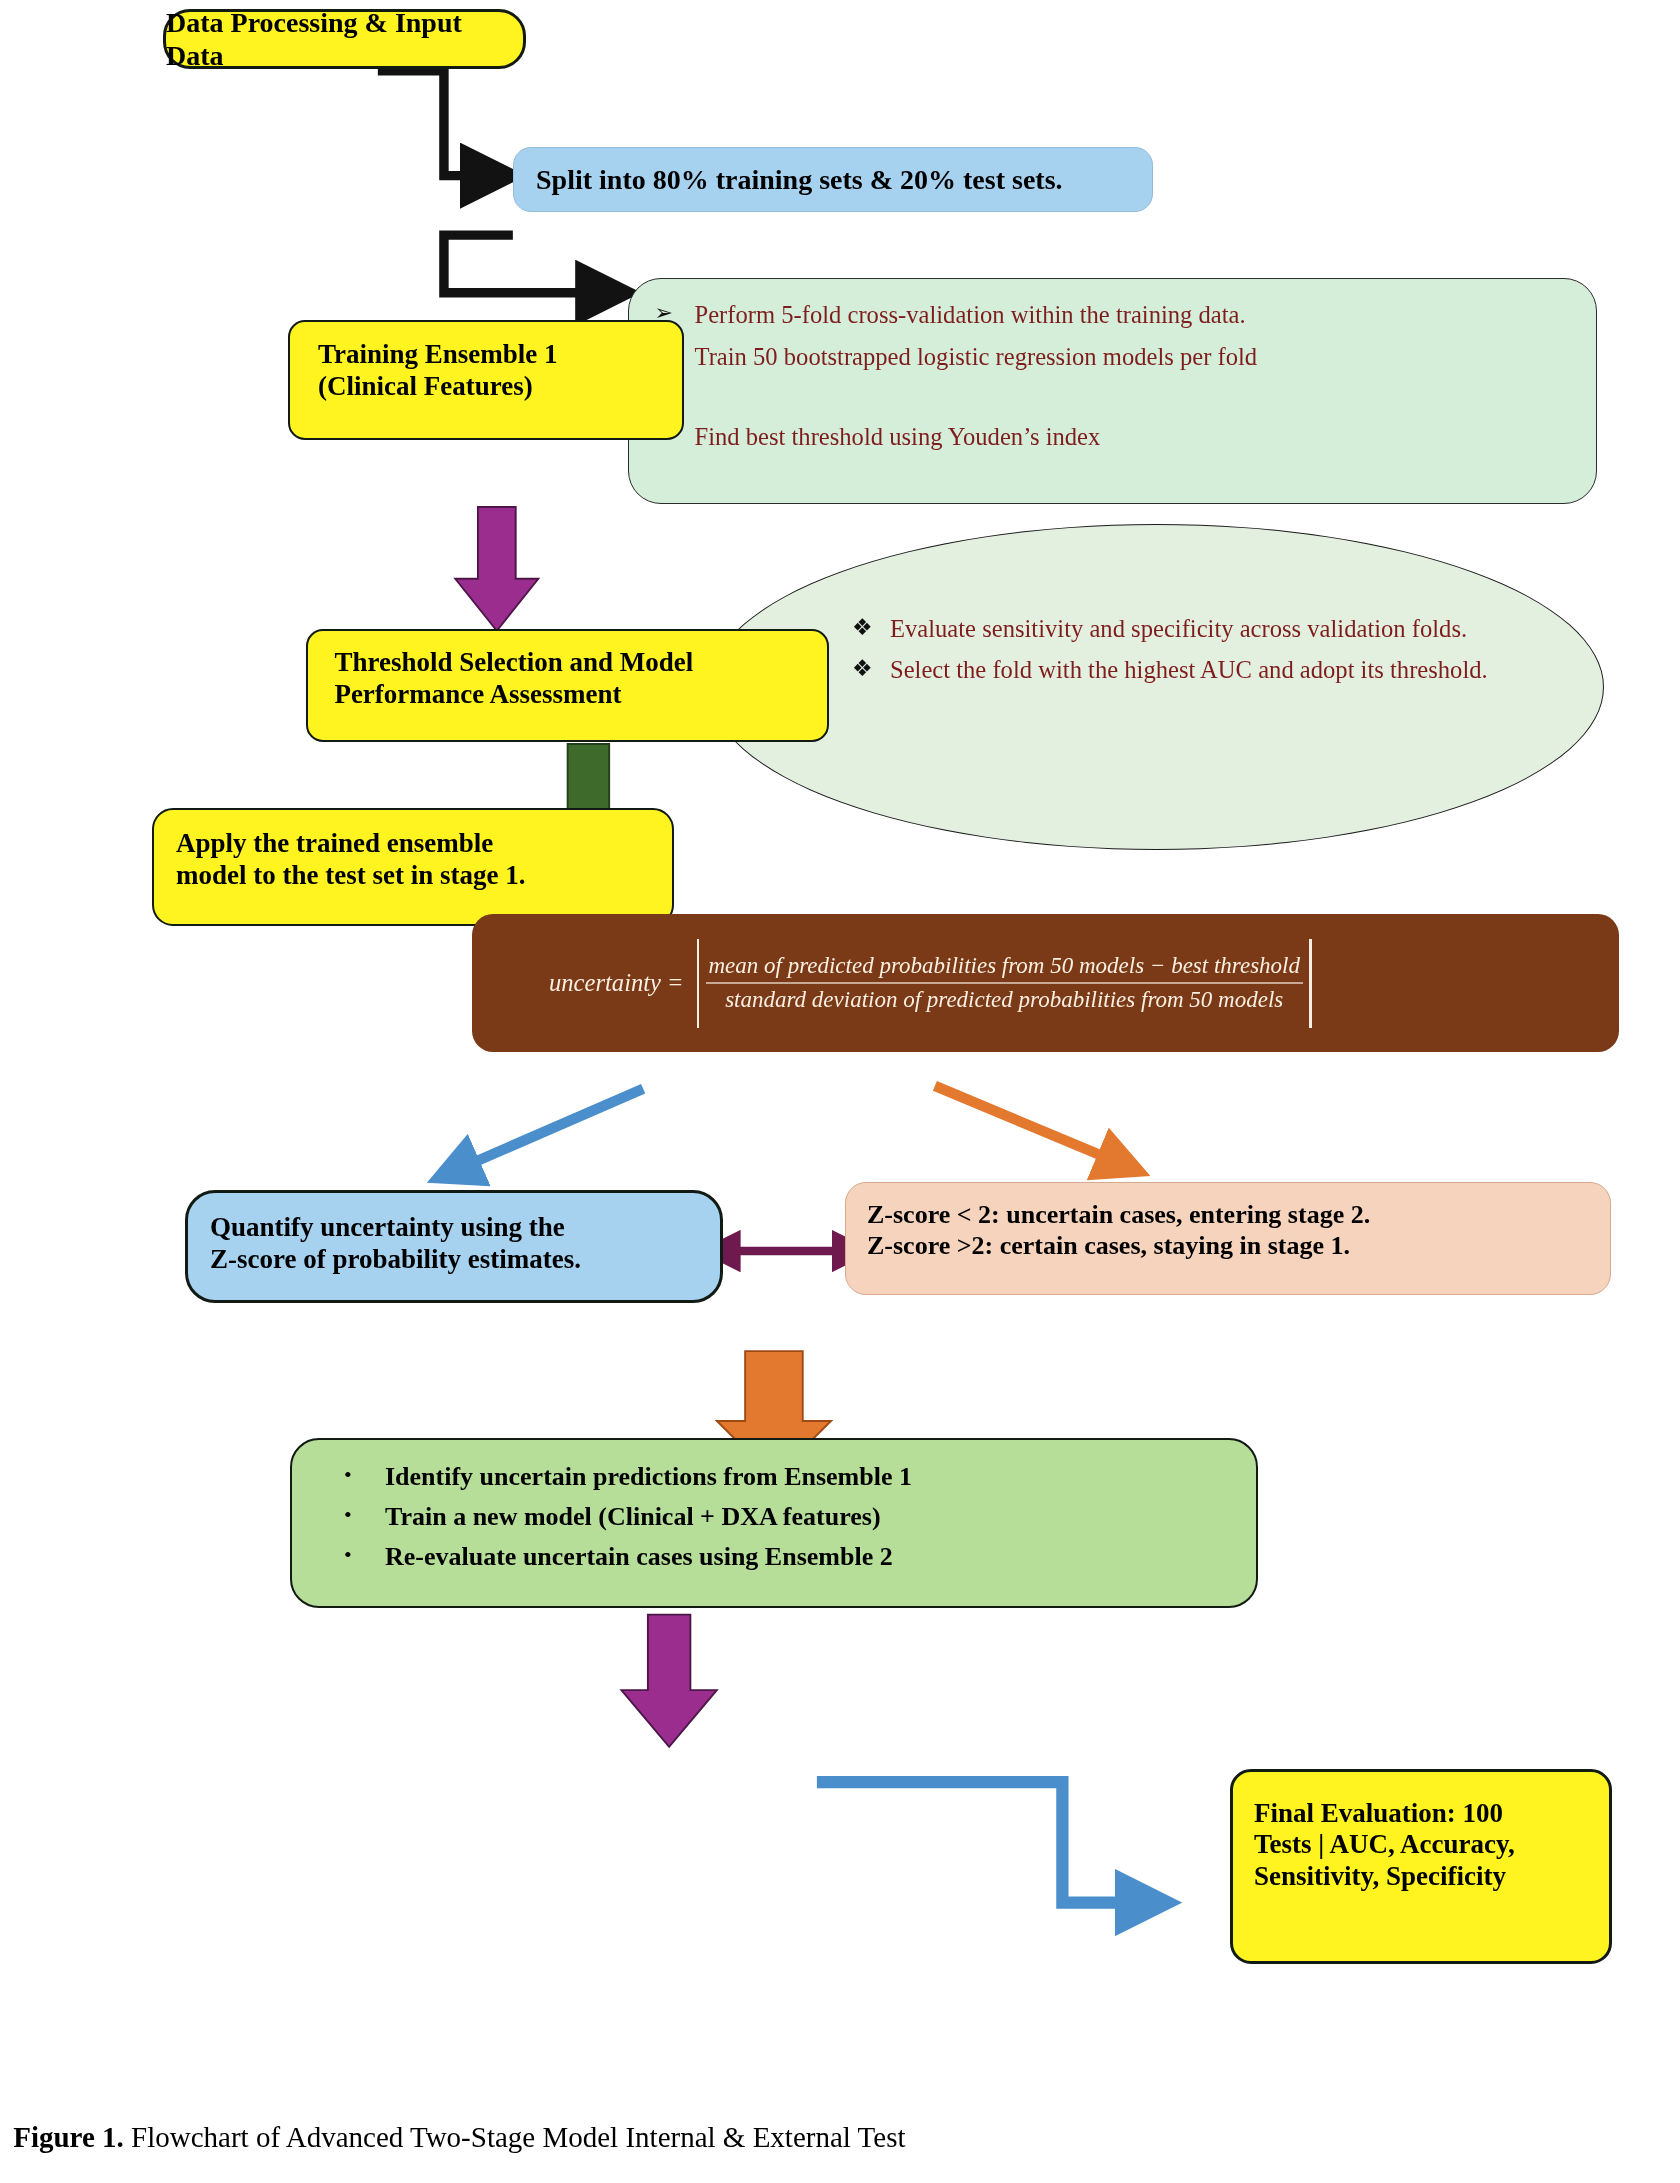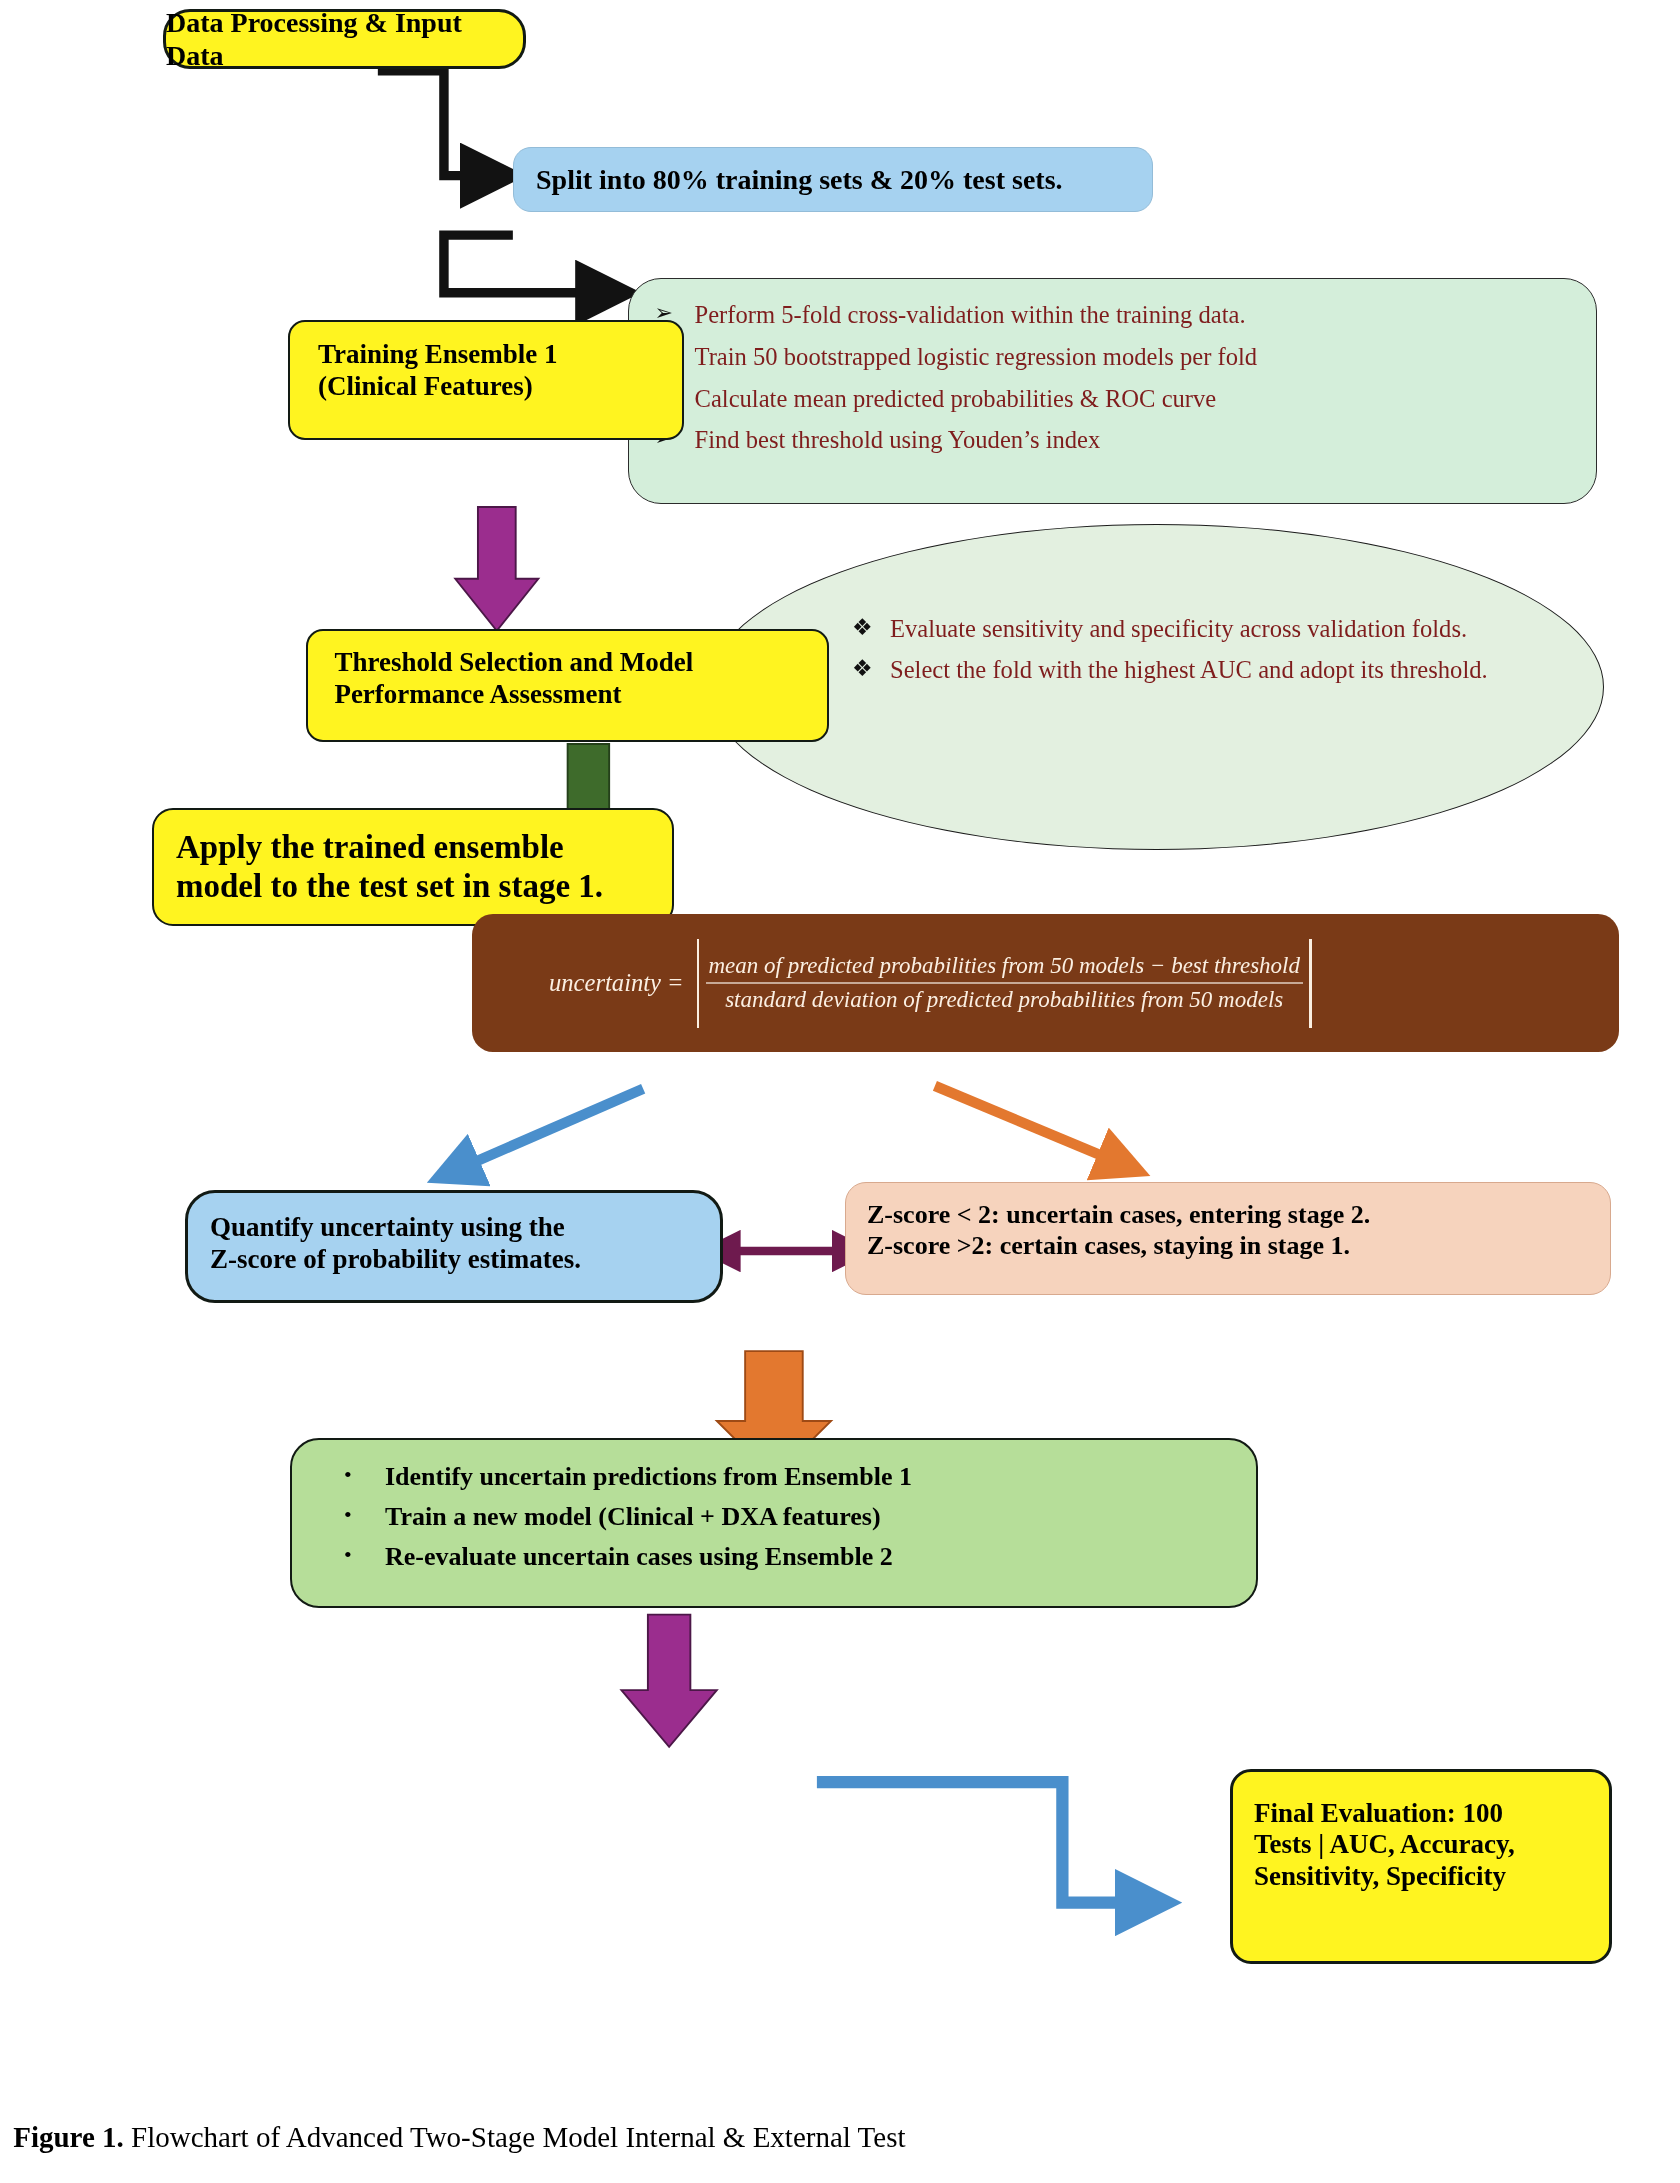--- a/index.html
+++ b/index.html
@@ -32,21 +32,21 @@
   #n-ellipse1{left:709px;top:524px;width:895px;height:326px;background:#E3F0E0;
               border-radius:50%;border:1.9px solid #1c1c1c;}
   #n-ellipse1 .inner{position:absolute;left:142px;top:89px;width:675px;}
 
   #n-thresh{left:306px;top:629px;width:523px;height:113px;background:#FFF420;
             border-radius:17px;border:2.8px solid #121a14;padding:16px 0 0 26.4px;}
   #n-thresh .t{font-size:27px;}
 
   #n-apply{left:152px;top:808px;width:522px;height:118px;background:#FFF420;
            border-radius:21px;border:2.8px solid #121a14;padding:18px 0 0 22px;}
-  #n-apply .t{font-size:33px;}
+  #n-apply .t{font-size:27px;}
 
   #n-formula{left:472px;top:914px;width:1147px;height:138px;background:#7A3A17;
              border-radius:21px;display:flex;align-items:center;}
 
   .fml{display:flex;align-items:center;color:#FBEFE2;
        font-family:"Liberation Serif","DejaVu Serif",serif;font-style:italic;
        padding-left:77px;}
   .fml .lhs{font-size:24.6px;white-space:nowrap;}
   .fml .eq{font-size:24.6px;padding:0 7.6px;font-style:normal;}
   .fml .bar{width:2.4px;height:89px;background:#FBEFE2;margin:0 6.6px;}
@@ -171,21 +171,20 @@
       <li>
         <span class="mk">➢</span>
         <span class="bt txtreg">Perform 5-fold cross-validation within the training data.</span>
       </li>
       <li>
         <span class="mk">➢</span>
         <span class="bt txtreg">Train 50 bootstrapped logistic regression models per fold</span>
       </li>
       <li>
         <span class="mk">➢</span>
-        <span class="bt txtreg">Calculate mean predicted probabilities &amp; ROC curve</span>
       </li>
       <li>
         <span class="mk">➢</span>
         <span class="bt txtreg">Find best threshold using Youden’s index</span>
       </li>
     </ul>
   </div>
 
   <div class="node" id="n-train">
     <div class="t txtbold">Training Ensemble 1</div>

